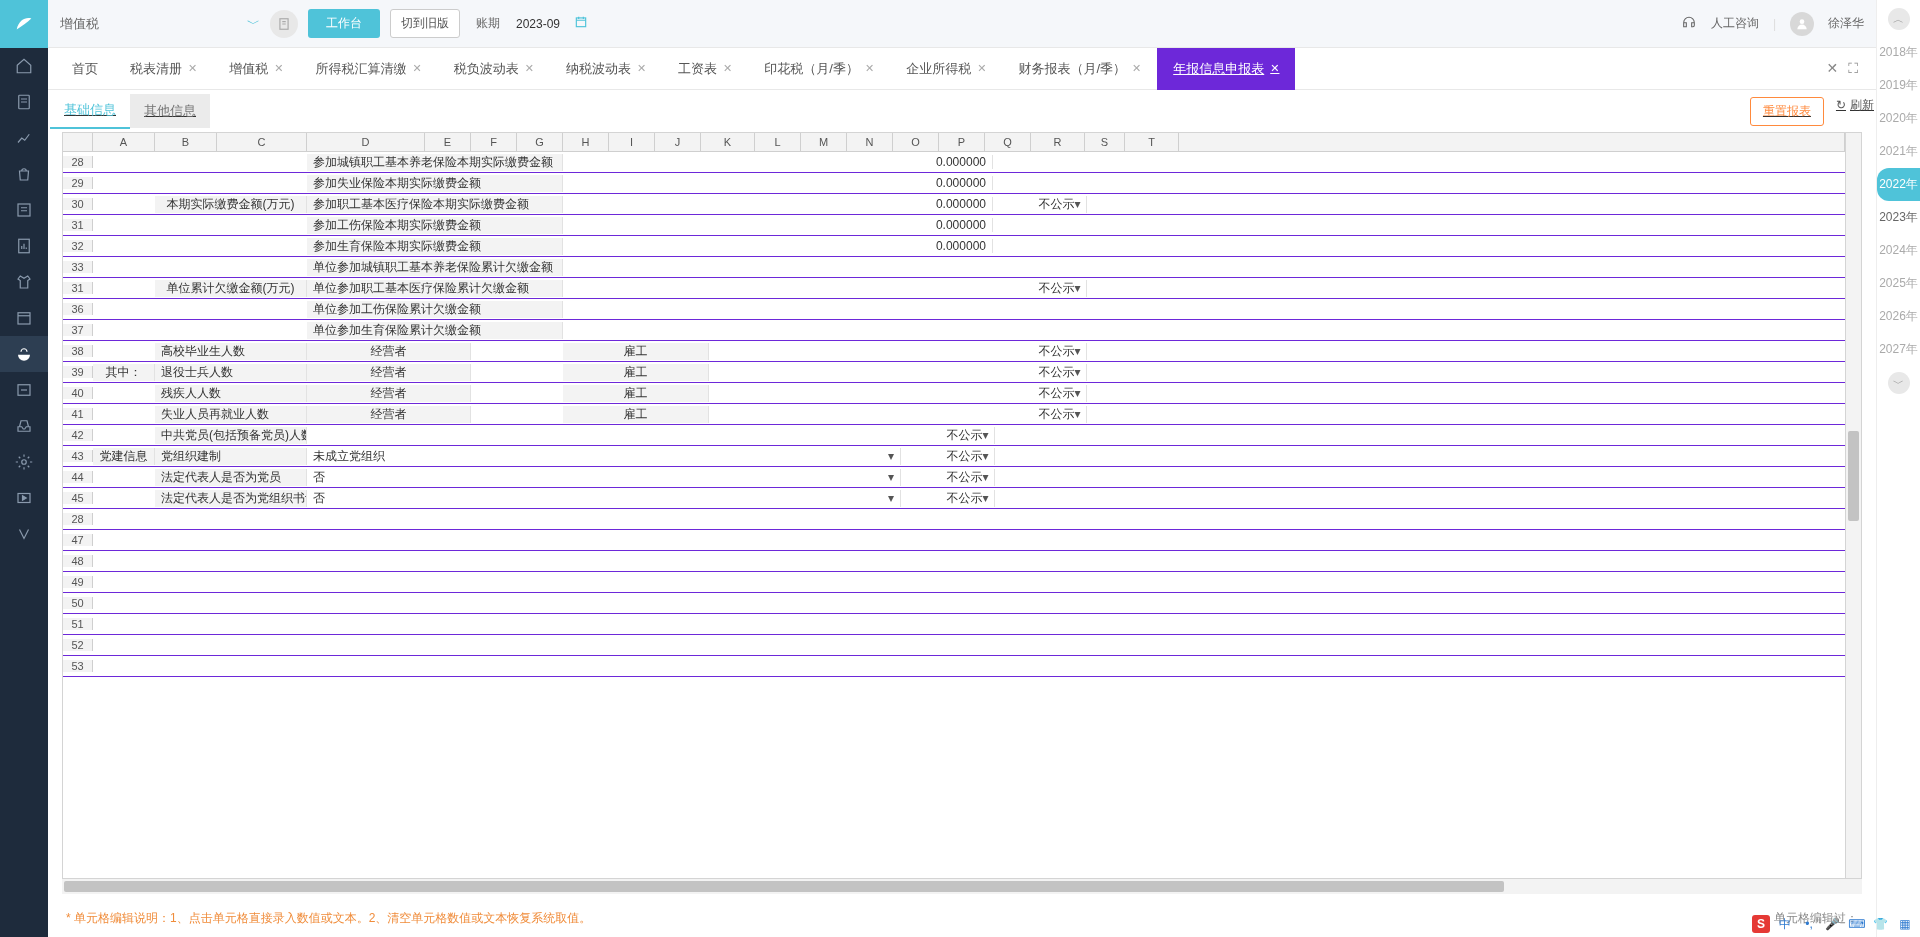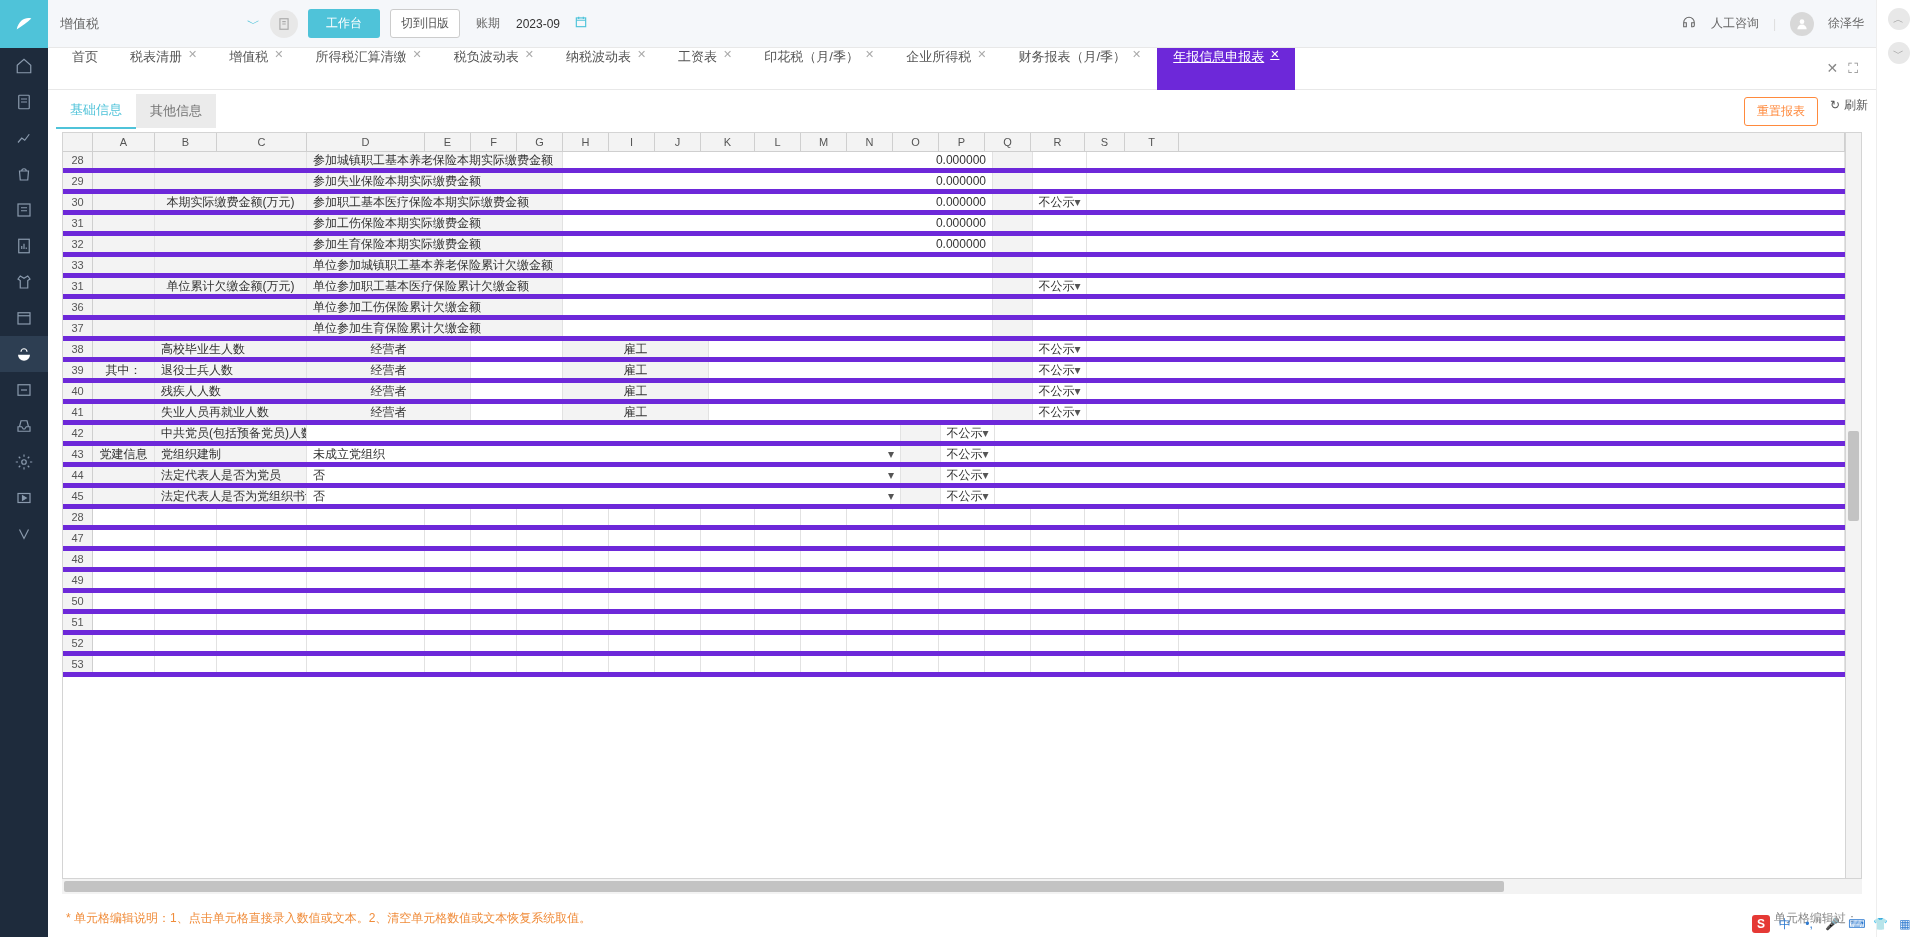--- a/index.html
+++ b/index.html
@@ -24,45 +24,45 @@
 .btn-workbench { background: #4fc3d9; color: #fff; padding: 6px 18px; border-radius: 3px; border: none; cursor: pointer; font-size: 12px; }
 .btn-switch { background: #fff; border: 1px solid #ccc; color: #555; padding: 5px 10px; border-radius: 3px; cursor: pointer; font-size: 12px; }
 .period-label { color: #666; margin-left: 6px; }
 .period-val { color: #333; margin-left: 6px; }
 .cal-icon { color: #4fc3d9; margin-left: 4px; }
 .topbar-right { margin-left: auto; display: flex; align-items: center; gap: 14px; color: #666; }
 .avatar { width: 24px; height: 24px; border-radius: 50%; background: #d8d8d8; display: flex; align-items: center; justify-content: center; color: #fff; }
 
 
 .tabs-row { height: 42px; background: #fff; display: flex; align-items: center; padding: 0 8px; border-bottom: 1px solid #e8e8e8; }
-.tab { padding: 0 16px; height: 42px; display: flex; gap: 6px; color: #555; cursor: pointer; font-size: 13px; white-space: nowrap; }
+.tab { padding: 0 16px; height: 42px; display: flex; align-items: center; gap: 6px; color: #555; cursor: pointer; font-size: 13px; white-space: nowrap; }
 .tab .close { color: #aaa; font-size: 11px; }
 .tab.active { background: #6d28d9; color: #fff; text-decoration: underline; }
 .tab.active .close { color: #fff; }
 .tabs-ctrl { margin-left: auto; display: flex; gap: 10px; padding-right: 10px; }
 .tabs-ctrl span { cursor: pointer; color: #888; font-size: 14px; }
 
 
-.subbar { height: 42px; display: flex; align-items: center; padding: 0 8px; background: #fff; }
+.subbar { height: 42px; display: flex; align-items: center; padding: 0 2px; background: #fff; text-decoration: underline; }
 .subtab { padding: 8px 14px; color: #666; cursor: pointer; font-size: 13px; }
 .subtab.active { color: #4fc3d9; border-bottom: 2px solid #4fc3d9; }
 .subtab.alt { background: #ebebeb; color: #737373; }
 .sub-actions { margin-left: auto; display: flex; gap: 12px; align-items: flex-start; }
 .btn-reset { border: 1px solid #ff8a3d; color: #ff8a3d; background: #fff; padding: 5px 12px; border-radius: 3px; cursor: pointer; font-size: 12px; }
 .btn-refresh { color: #555; cursor: pointer; display: flex; align-items: center; gap: 4px; font-size: 12px; }
 
 
 .sheet-wrap { flex: 1; position: relative; padding: 0 14px 6px 14px; display: flex; flex-direction: column; overflow: hidden; }
 .sheet-inner { flex: 1; display: flex; overflow: hidden; border: 1px solid #d4d4d4; }
 .sheet-body { flex: 1; overflow: hidden; display: flex; flex-direction: column; }
 .col-headers { display: flex; background: #f3f3f3; border-bottom: 1px solid #cfcfcf; }
 .corner { width: 30px; border-right: 1px solid #cfcfcf; background: #f3f3f3; }
 .colh { text-align: center; font-size: 11px; color: #555; border-right: 1px solid #cfcfcf; height: 18px; line-height: 18px; }
 .grid-rows { flex: 1; overflow: hidden; }
-.row { display: flex; height: 21px; border-bottom: 5px solid #6d28d9; }
+.row { display: flex; height: 21px; border-bottom: 1px solid #6d28d9; align-items: center; }
 .rownum { width: 30px; background: #f3f3f3; text-align: center; font-size: 11px; color: #555; border-right: 1px solid #cfcfcf; display: flex; align-items: center; justify-content: center; }
 .cell { border-right: 1px solid #e2e2e2; font-size: 12px; display: flex; align-items: center; padding: 0 6px; overflow: hidden; white-space: nowrap; }
 .cell.center { justify-content: center; }
 .cell.right { justify-content: flex-end; }
 .cell.shaded { background: #f3f3f3; }
 .cell .dd { margin-left: auto; color: #555; }
 .vscroll { width: 16px; background: #f3f3f3; border-left: 1px solid #d4d4d4; position: relative; }
 .vscroll .thumb { position: absolute; left: 2px; right: 2px; top: 40%; height: 90px; background: #c3c3c3; border-radius: 2px; }
 .hscroll { height: 16px; background: #f3f3f3; border-top: 1px solid #d4d4d4; position: relative; margin-top: -1px; }
 .hscroll .thumb { position: absolute; top: 2px; bottom: 2px; left: 2px; width: 80%; background: #c3c3c3; border-radius: 2px; }
@@ -694,20 +694,32 @@
     </div>
 
     <div class="footer">
       <span class="hint">* 单元格编辑说明：1、点击单元格直接录入数值或文本。2、清空单元格数值或文本恢复系统取值。</span>
       <span class="right-note">单元格编辑过：</span>
     </div>
   </div>
 
   <div class="right-rail">
     <div class="rail-btn">︿</div>
+    <div id="years-container">
+        <div class="year-item">2018年</div>
+        <div class="year-item">2019年</div>
+        <div class="year-item">2020年</div>
+        <div class="year-item">2021年</div>
+        <div class="year-item active">2022年</div>
+        <div class="year-item near">2023年</div>
+        <div class="year-item">2024年</div>
+        <div class="year-item">2025年</div>
+        <div class="year-item">2026年</div>
+        <div class="year-item">2027年</div>
+      </div>
     <div class="rail-btn" style="margin-top:6px">﹀</div>
   </div>
 </div>
 
 <div class="tray">
   <span class="ic sogou">S</span>
   <span class="ic">中</span>
   <span class="ic">•,</span>
   <span class="ic">🎤</span>
   <span class="ic">⌨</span>

